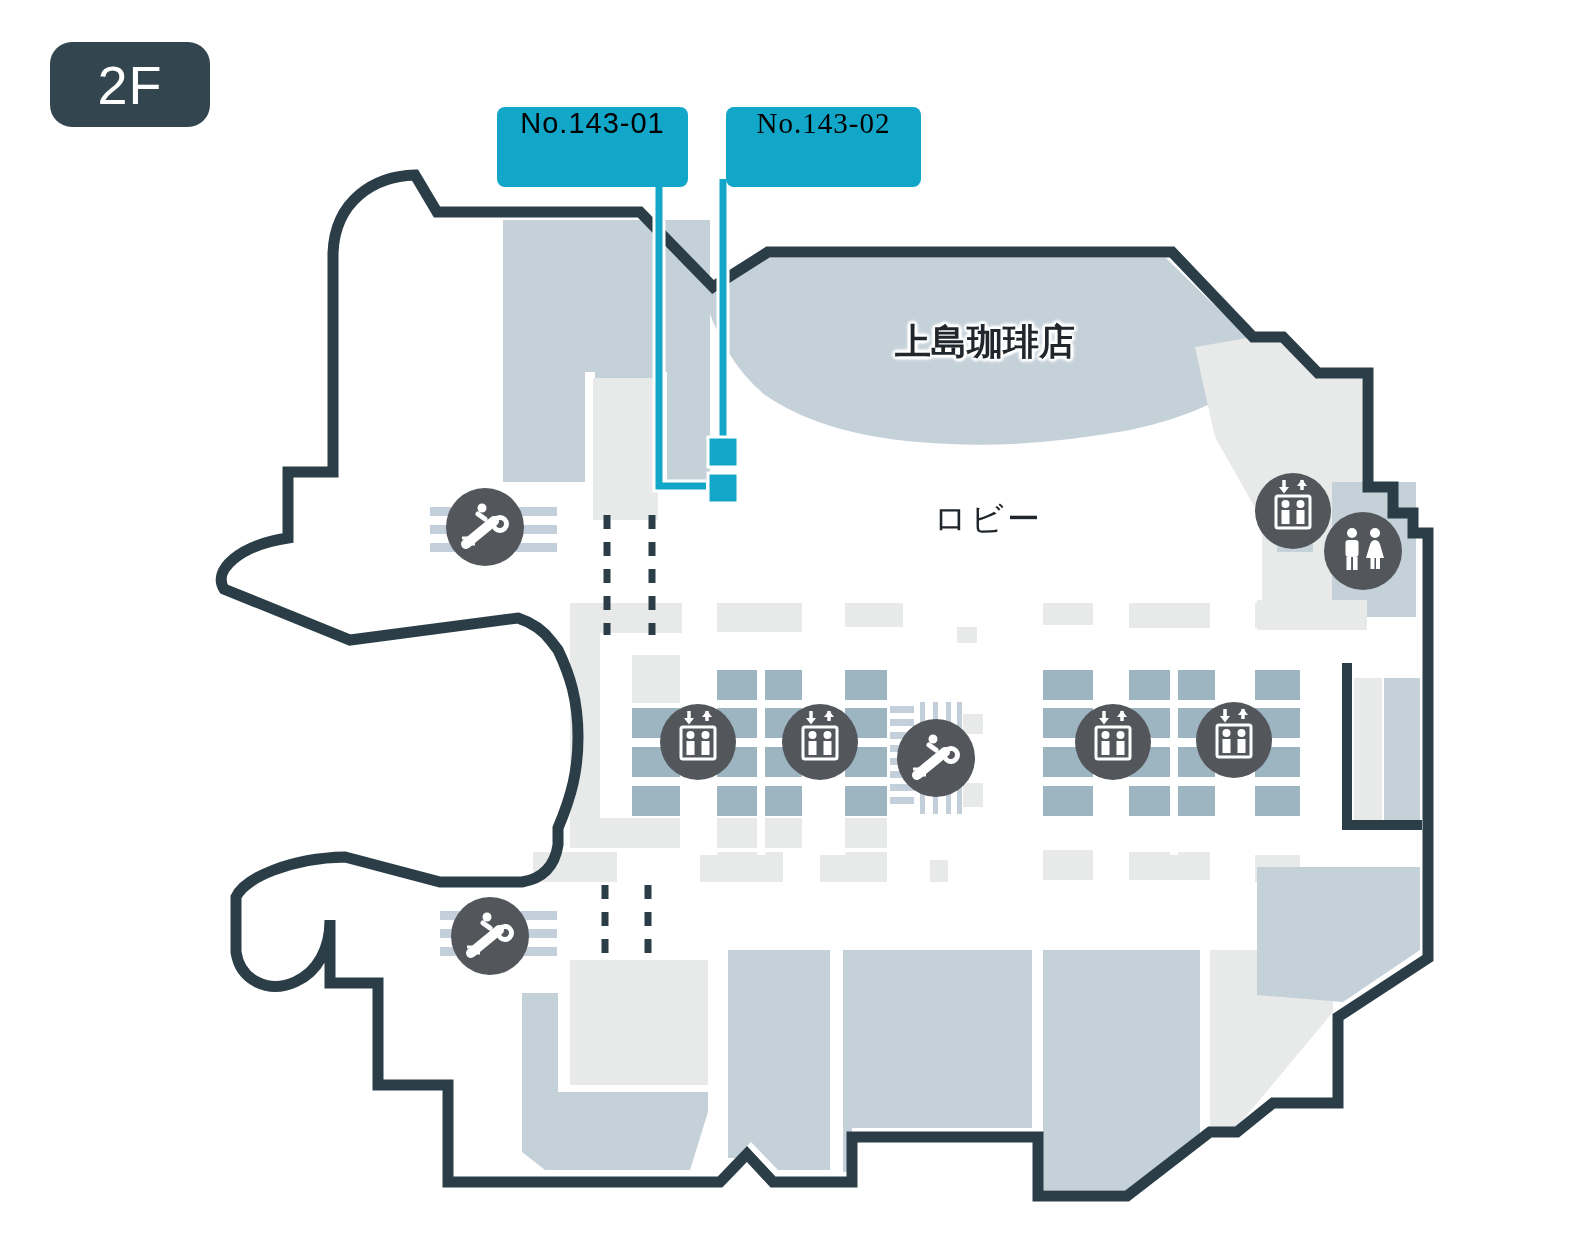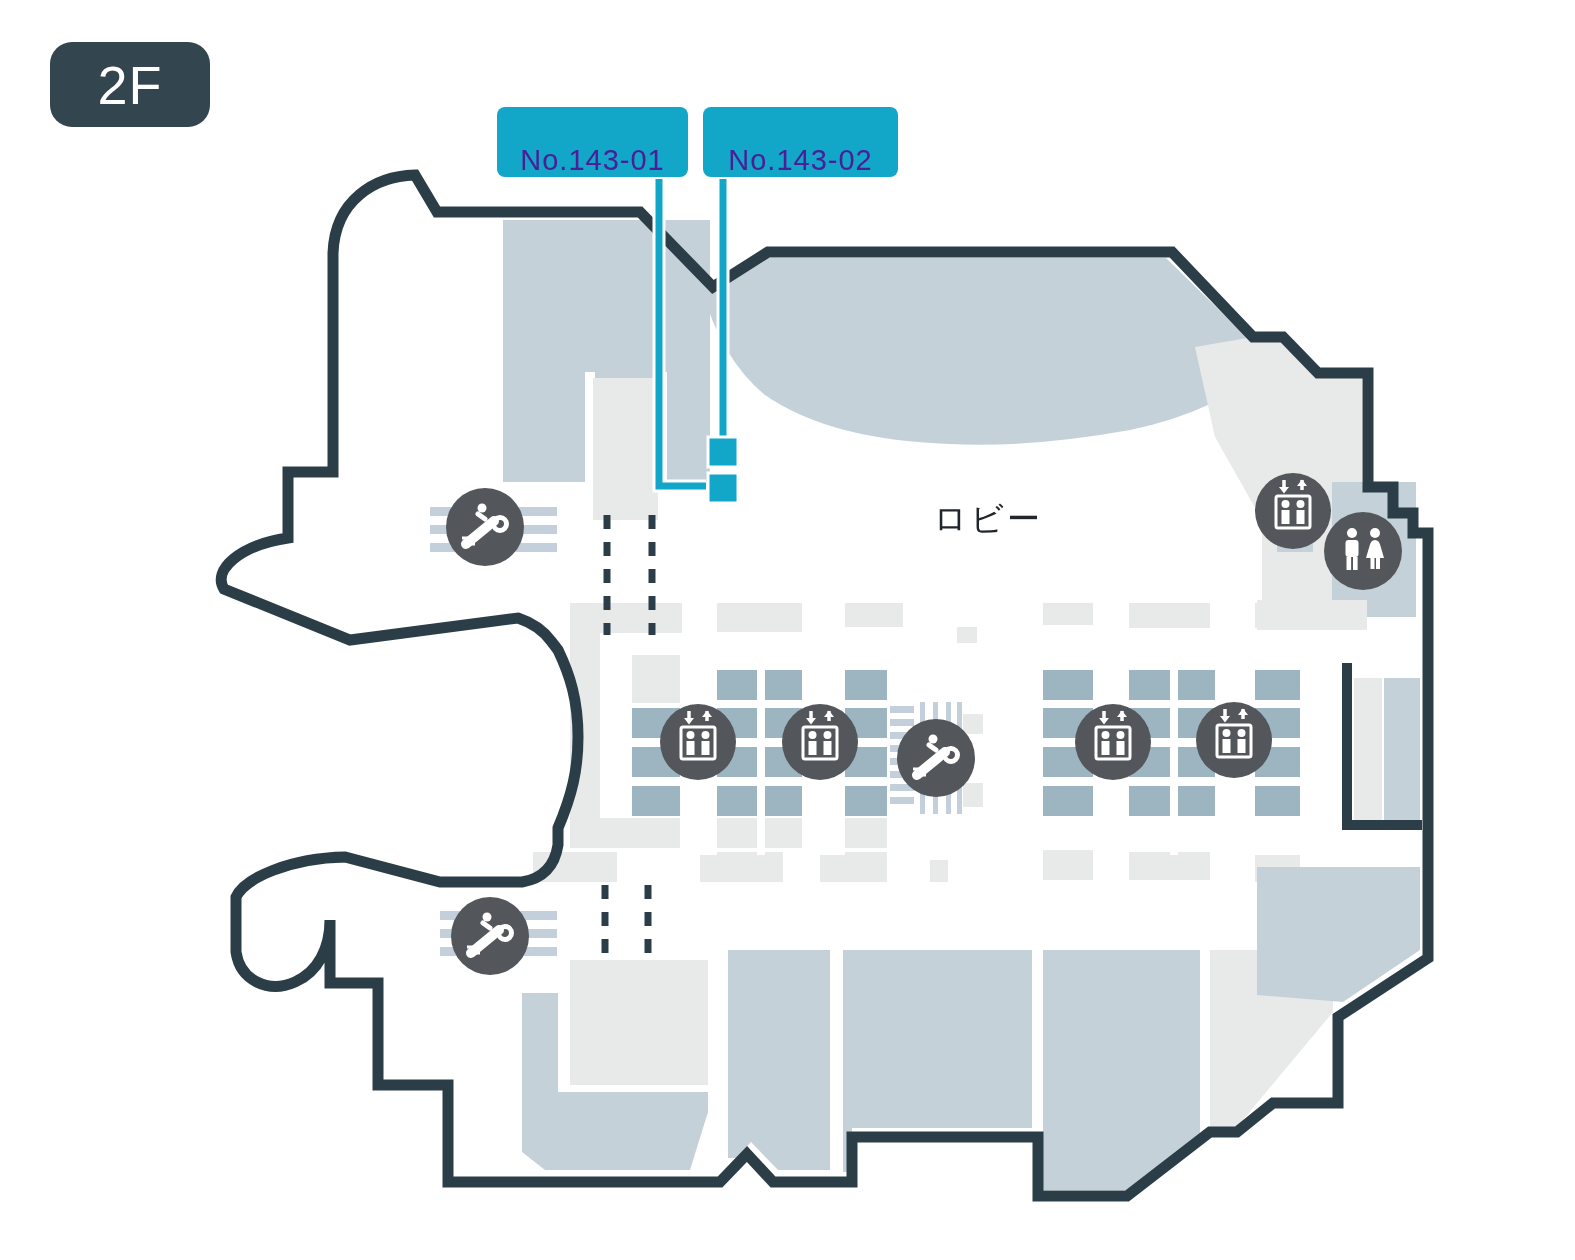--- a/index.html
+++ b/index.html
@@ -36,26 +36,26 @@
   .iw-s{fill:none;stroke:#fff;}
 
   
   .floor-badge{
     position:absolute;left:50px;top:42px;width:160px;height:85px;
     background:var(--badge_bg);border-radius:22px;color:#fff;
     display:flex;align-items:center;justify-content:center;
     font-size:54px;font-weight:500;letter-spacing:1px;
   }
   .unit-label{
-    position:absolute;top:107px;height:70px;background:var(--accent_cyan);
-    border-radius:8px;color:#4c1d95;display:flex;align-items:flex-end;justify-content:center;
+    position:absolute;top:107px;height:80px;background:var(--accent_cyan);
+    border-radius:8px;color:#000000;display:flex;align-items:flex-start;justify-content:center;
     font-size:29px;font-weight:500;letter-spacing:1px;
   }
   .unit-label.l1{left:497px;width:191px;}
-  .unit-label.l2{left:703px;width:195px;}
+  .unit-label.l2{left:726px;width:195px;font-family:Liberation Serif, serif;}
   .area-label{
     position:absolute;color:#20262b;white-space:nowrap;
   }
   .area-label.coffee{
     left:860px;top:318px;width:250px;text-align:center;
     font-size:36px;font-weight:700;
     text-shadow:-3px 0 3px #fff,3px 0 3px #fff,0 -3px 3px #fff,0 3px 3px #fff,
                 -2px -2px 2px #fff,2px 2px 2px #fff,-2px 2px 2px #fff,2px -2px 2px #fff;
   }
   .area-label.lobby{
@@ -262,15 +262,16 @@
   <span>2F</span>
 </div>
 
 <div class="unit-label l1">
   <span>No.143-01</span>
 </div>
 <div class="unit-label l2">
   <span>No.143-02</span>
 </div>
 
+<div class="area-label coffee">上島珈琲店</div>
 <div class="area-label lobby">ロビー</div>
 
 </div>
 
 </body></html>

